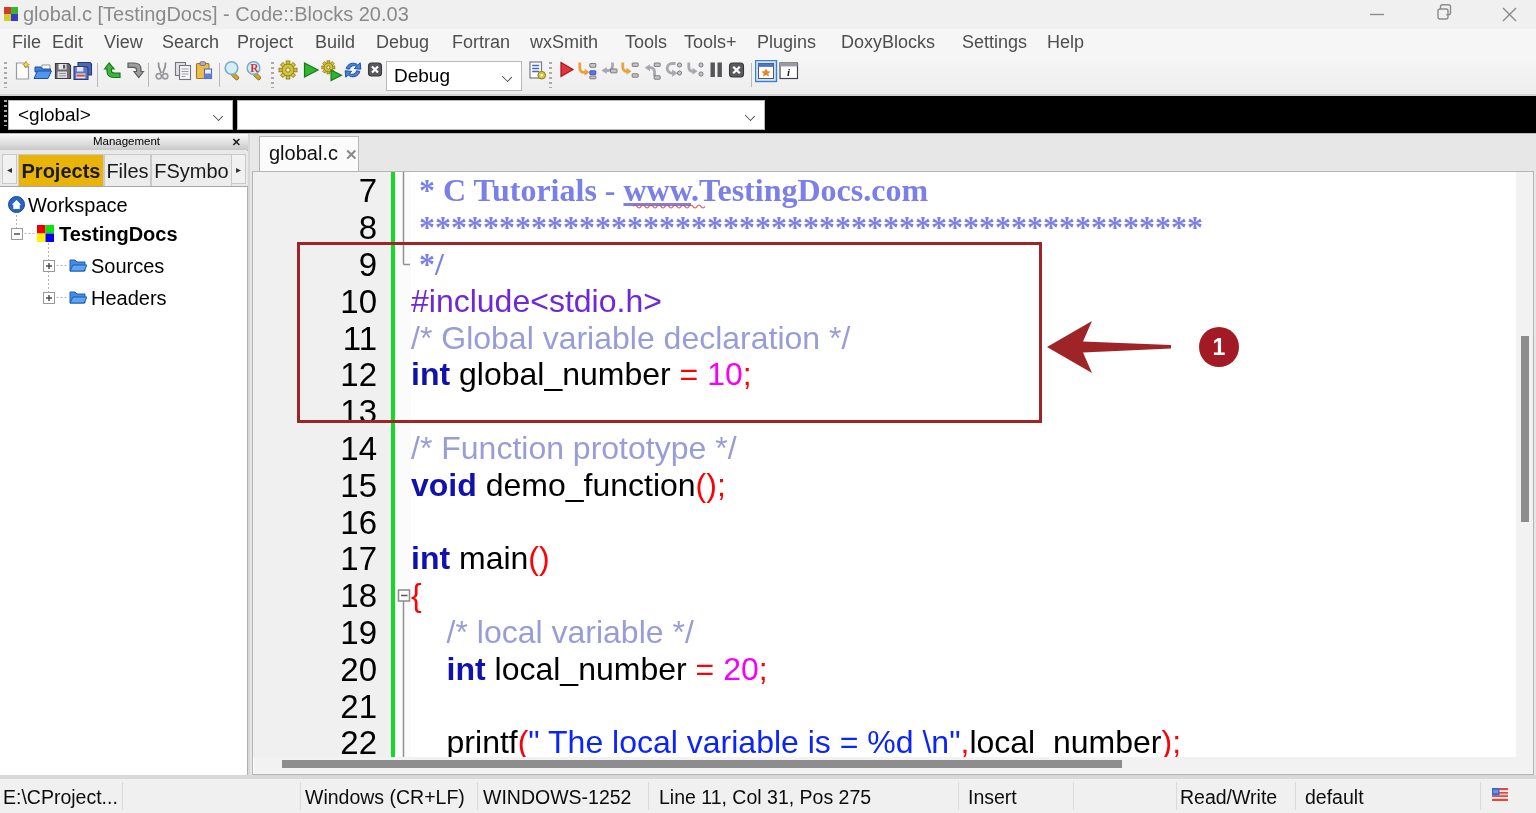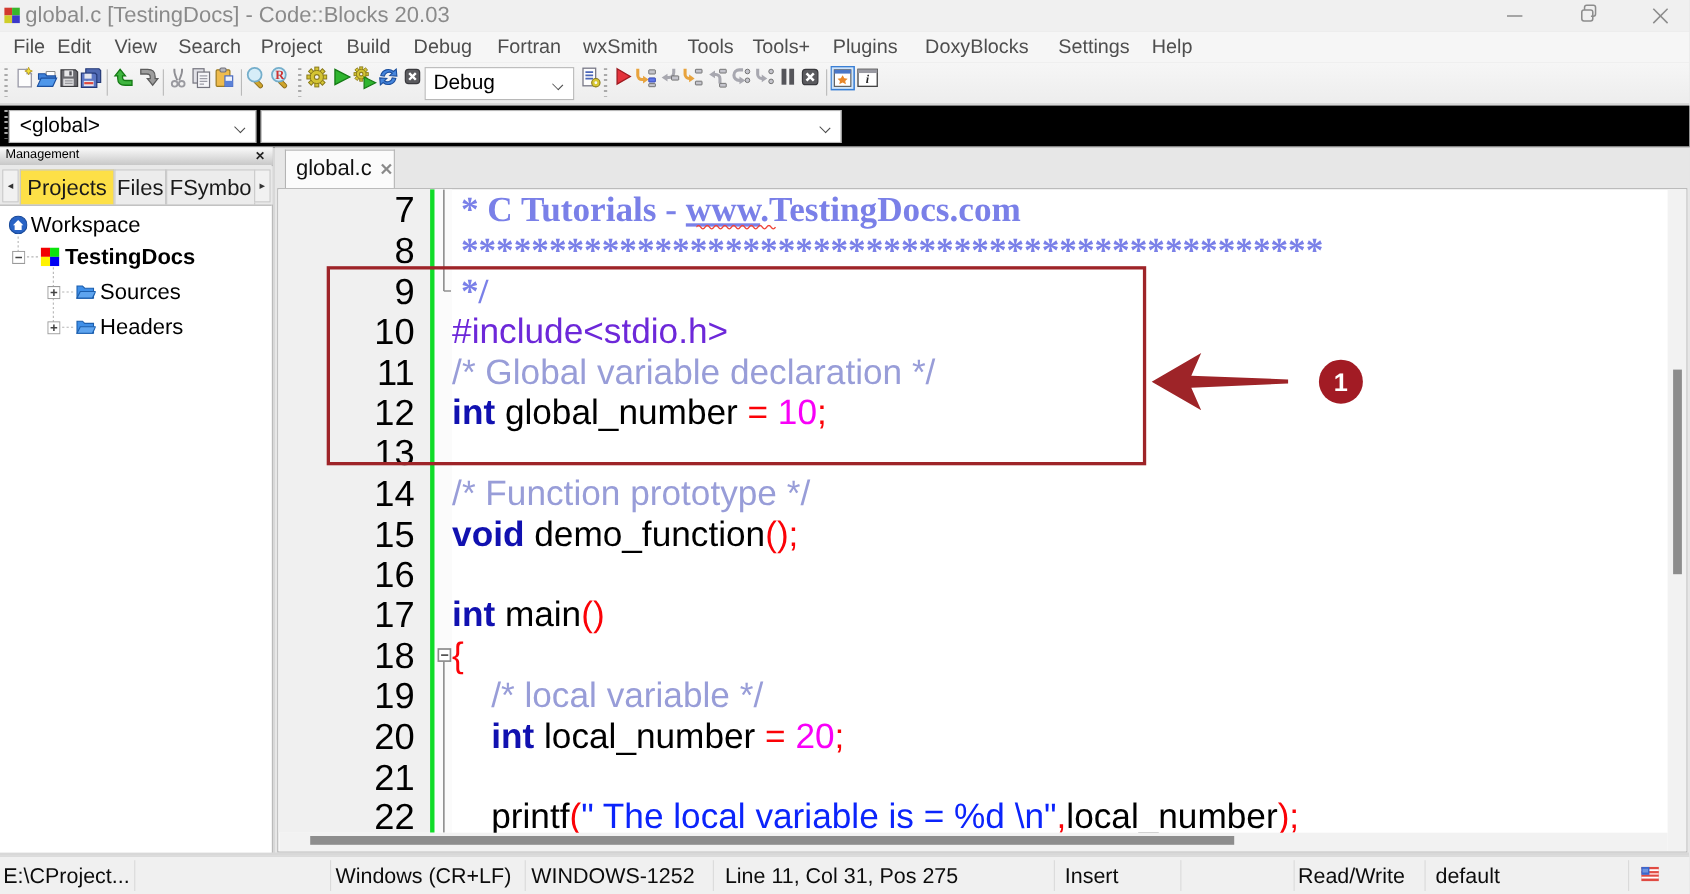--- a/index.html
+++ b/index.html
@@ -21,25 +21,25 @@
 .ticon { position:absolute; top:3px; }
 #dbgcombo { left:386px; top:4px; width:136px; height:30px; background:#fff; border:1px solid #b8b8b8; font-size:19px; color:#000; padding-left:7px; line-height:28px; }
 #dbgcombo .chev, .combo .chev { position:absolute; right:7px; top:11px; width:11px; height:7px; }
 #dbgcombo .chev:before, .combo .chev:before { content:""; position:absolute; left:0; top:0; width:7px; height:7px; border-right:1.6px solid #4a4a4a; border-bottom:1.6px solid #4a4a4a; transform:rotate(45deg) scale(1,0.8); transform-origin:center; }
 
 #symrow { left:0; top:96px; width:1536px; height:38px; background:#000000; border-bottom:1px solid #bdbdbd; }
 .combo { position:absolute; top:4px; height:30px; background:#fff; border:1px solid #b8b8b8; font-size:19px; color:#000; padding-left:9px; line-height:28px; }
 
 
 #panel { left:0; top:134px; width:248px; height:641px; background:#e9e9e9; border-right:1px solid #b0b0b0; }
-#phead { left:0; top:0; width:248px; height:16px; background:linear-gradient(#fafafa,#c8c8c8); font-size:11.5px; color:#000; padding-left:5px; line-height:15px; }
+#phead { left:0; top:0; width:248px; height:16px; background:linear-gradient(#fafafa,#c8c8c8); font-size:11.5px; color:#000; padding-left:5px; line-height:15px;text-align:center; }
 #phead .x { position:absolute; right:7px; top:1px; font-size:11px; color:#222; font-weight:bold; }
 #ptabs { left:0; top:17px; width:248px; height:35px; background:#e9e9e9; }
 .ptab { position:absolute; top:3px; height:32px; font-size:20px; color:#1a1a1a; text-align:center; line-height:32px; background:#ececec; border:1px solid #c9c9c9; border-bottom:none; }
-.ptab.active { background:#fde047; }
+.ptab.active { background:#eab308;font-weight:bold; }
 .arrbtn { position:absolute; width:15px; height:30px; top:3px; background:#f1f1f1; border:1px solid #c9c9c9; color:#333; font-size:10px; text-align:center; line-height:30px; }
 #ptree { left:0; top:52px; width:247px; height:589px; background:#ffffff; border-top:1px solid #a8a8a8; }
 .trow { position:absolute; font-size:20px; color:#000; }
 
 #notebook { left:250px; top:134px; width:1286px; height:641px; background:#e7e7e7; }
 #edtab { left:9px; top:2px; width:100px; height:35px; background:#fbfbfb; border:1px solid #b4b4b4; border-bottom:none; font-size:20px; color:#111; padding-left:9px; line-height:33px; }
 #edtab .x { margin-left:7px; color:#8a8a8a; font-size:15px; font-weight:bold; }
 #editor { left:2px; top:37px; width:1282px; height:604px; background:#ffffff; border:1px solid #b4b4b4; overflow:hidden; }
 #gutter { left:0; top:0; width:138px; height:585px; background:#f0f0f0; }
 #greenline { left:138px; top:0; width:4px; height:585px; background:#10dc28; }

